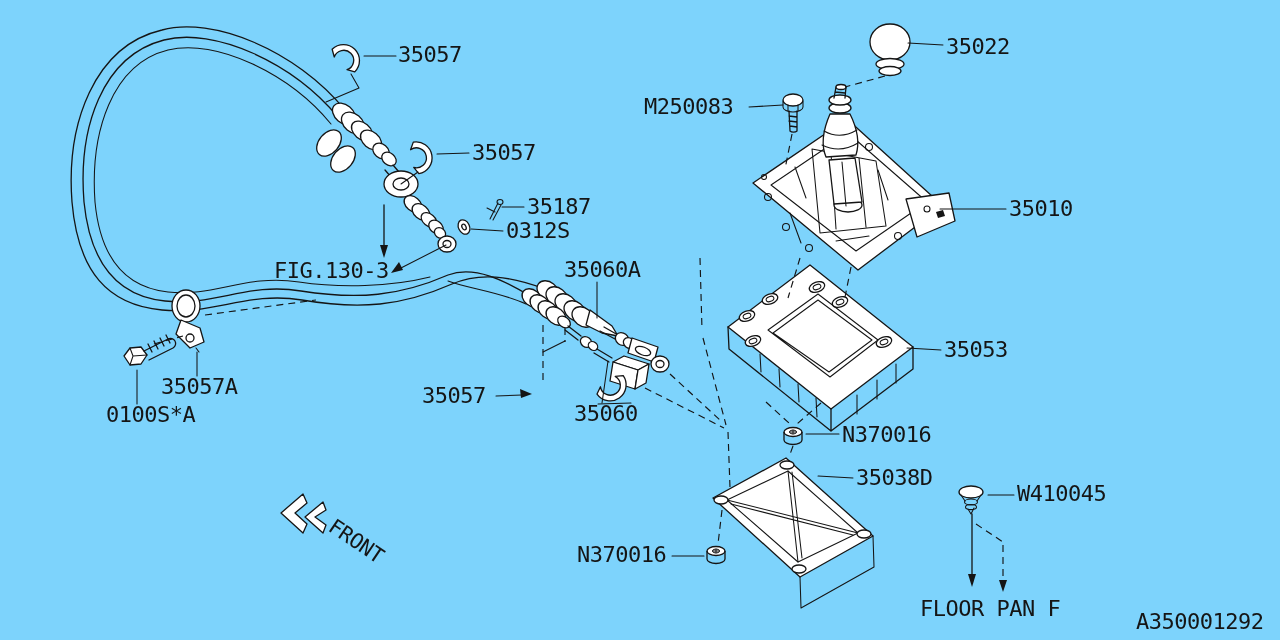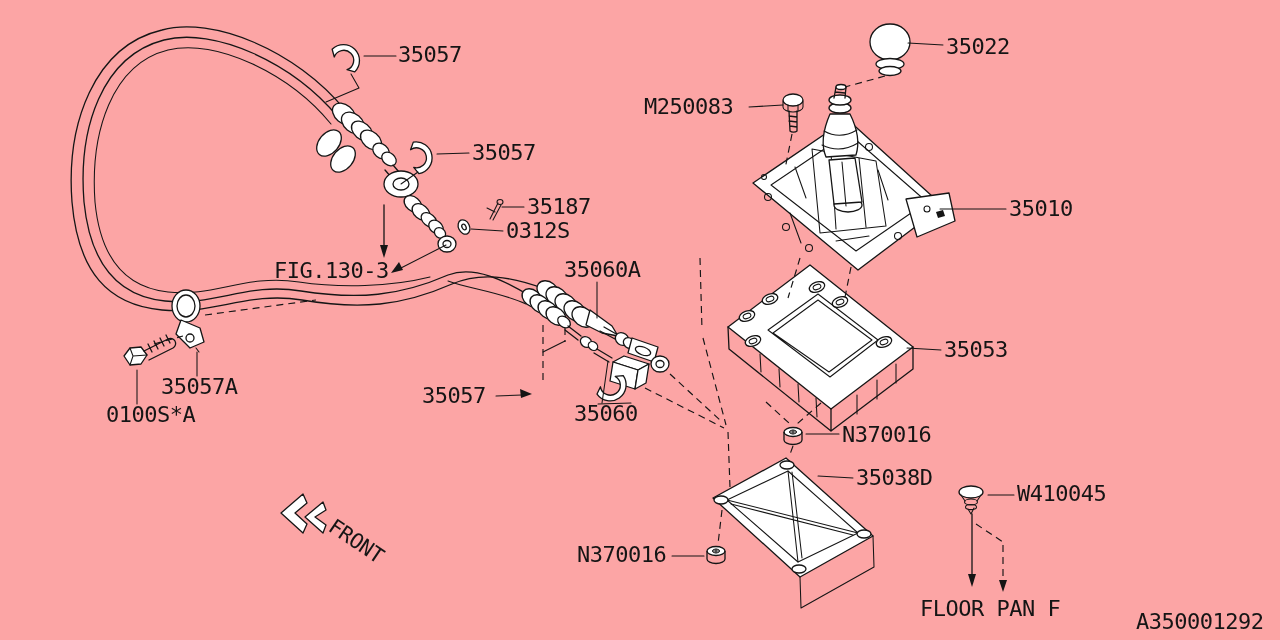--- a/index.html
+++ b/index.html
@@ -1,16 +1,16 @@
 <!DOCTYPE html>
 <html><head>
 <meta charset="utf-8">
 <style>
   html,body{margin:0;padding:0;background:#ffffff;}
-  .canvas{position:relative;width:1280px;height:640px;background:#fca5a5;overflow:hidden;}
+  .canvas{position:relative;width:1280px;height:640px;background:#7dd3fc;overflow:hidden;}
   svg{position:absolute;left:0;top:0;}
   svg text{font-family:"DejaVu Sans Mono","Liberation Mono",monospace;font-size:22px;fill:#151515;letter-spacing:-0.5px;}
   .ln{stroke:#151515;stroke-width:1.3;fill:none;stroke-linecap:round;stroke-linejoin:round;}
   .lnw{stroke:#151515;stroke-width:1.3;fill:#ffffff;stroke-linecap:round;stroke-linejoin:round;}
   .thin{stroke-width:1.05;}
   .dash{stroke:#151515;stroke-width:1.15;fill:none;stroke-dasharray:7,5;stroke-linecap:butt;}
   .fil{fill:#151515;stroke:none;}
 </style>
 </head>
 <body>

